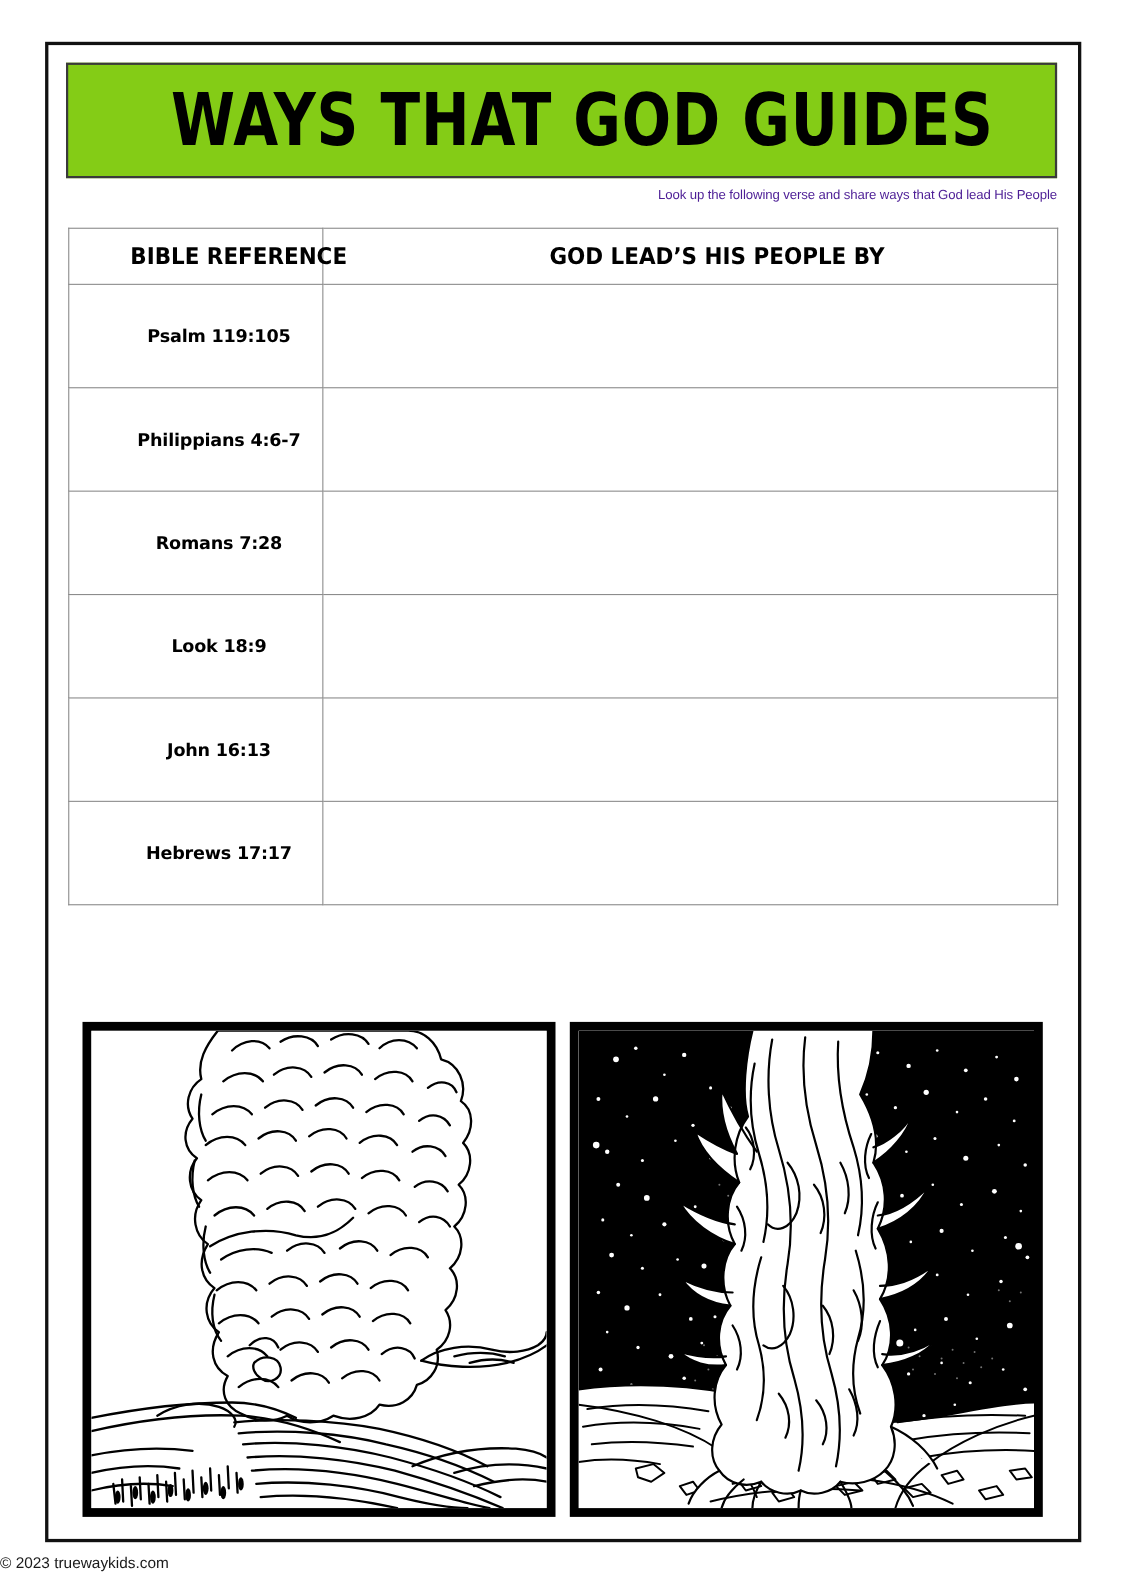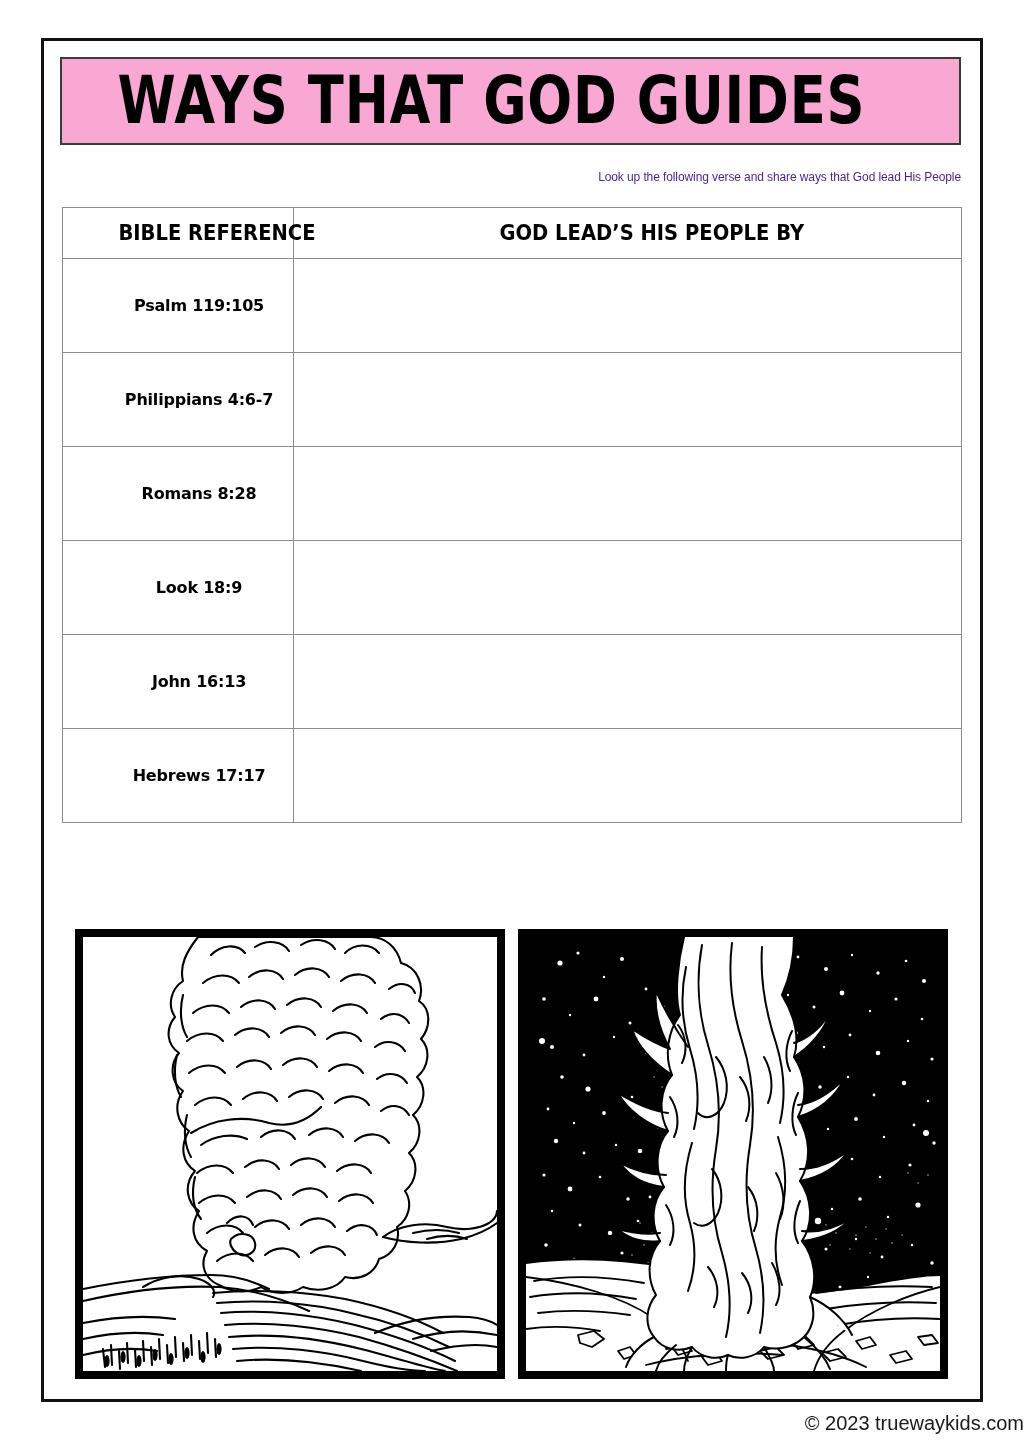--- a/index.html
+++ b/index.html
@@ -26,27 +26,27 @@
     border: 3px solid #111111;
     box-sizing: border-box;
   }
 
   
   .title-box {
     position: absolute;
     left: 60px;
     top: 57px;
     width: 901px;
-    height: 88px;
+    height: 105px;
     border: 2px solid #3a3a3a;
     box-sizing: border-box;
     display: flex;
     align-items: center;
-    justify-content: flex-end;
-    background: #f9a8d4;
+    justify-content: flex-start;
+    background: #84cc16;
   }
   .title-text {
     font-family: "DejaVu Sans", sans-serif;
     font-weight: 700;
     font-size: 66px;
     line-height: 1;
     letter-spacing: 1px;
     transform: scaleX(0.80);
     transform-origin: center center;
     white-space: nowrap;
@@ -136,23 +136,23 @@
     background: #ffffff;
   }
   .panel svg { display: block; width: 100%; height: 100%; }
 
   
   .footer {
     position: absolute;
     left: 0;
     top: 1412px;
     width: 1024px;
-    text-align: right;
+    text-align: left;
     font-family: "Liberation Sans", sans-serif;
-    font-size: 20px;
+    font-size: 14px;
     color: #1a1a1a;
   }
 </style>
 </head>
 <body>
 
 <div class="page-frame"></div>
 
 <div class="title-box">
   <div class="title-text">WAYS THAT GOD GUIDES</div>
@@ -178,21 +178,21 @@
   <tbody>
     <tr>
       <td class="ref-cell">Psalm 119:105</td>
       <td class="answer-cell"></td>
     </tr>
     <tr>
       <td class="ref-cell">Philippians 4:6-7</td>
       <td class="answer-cell"></td>
     </tr>
     <tr>
-      <td class="ref-cell">Romans 8:28</td>
+      <td class="ref-cell">Romans 7:28</td>
       <td class="answer-cell"></td>
     </tr>
     <tr>
       <td class="ref-cell">Look 18:9</td>
       <td class="answer-cell"></td>
     </tr>
     <tr>
       <td class="ref-cell">John 16:13</td>
       <td class="answer-cell"></td>
     </tr>

